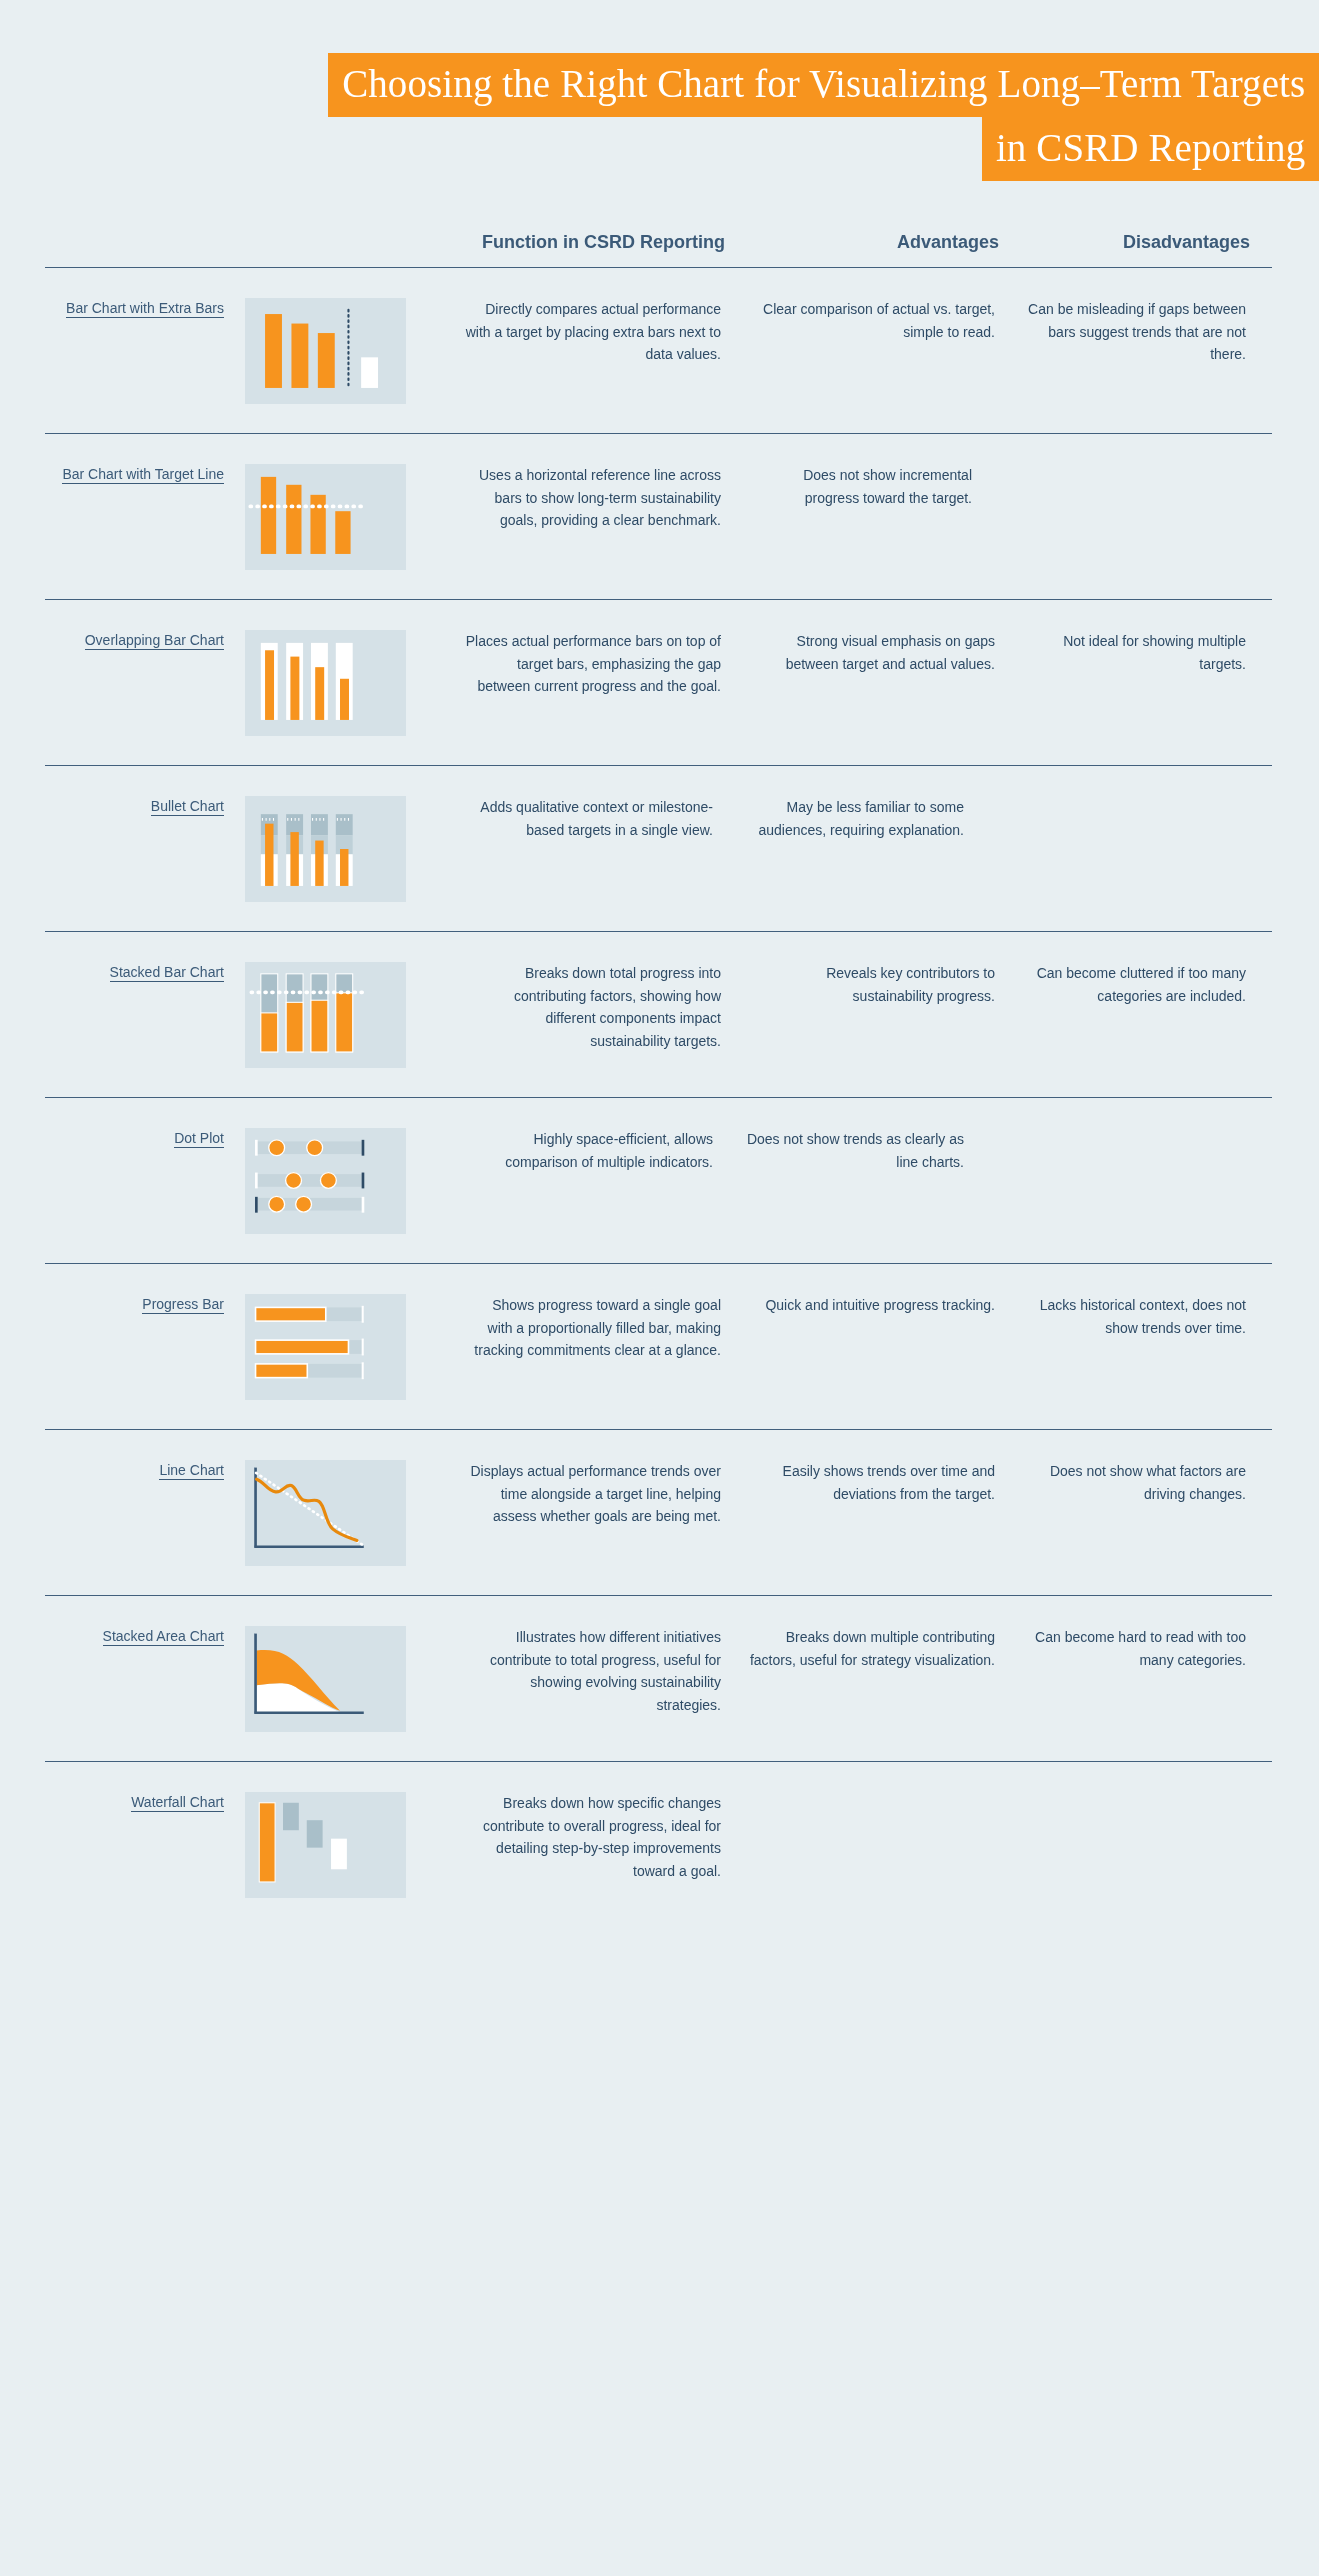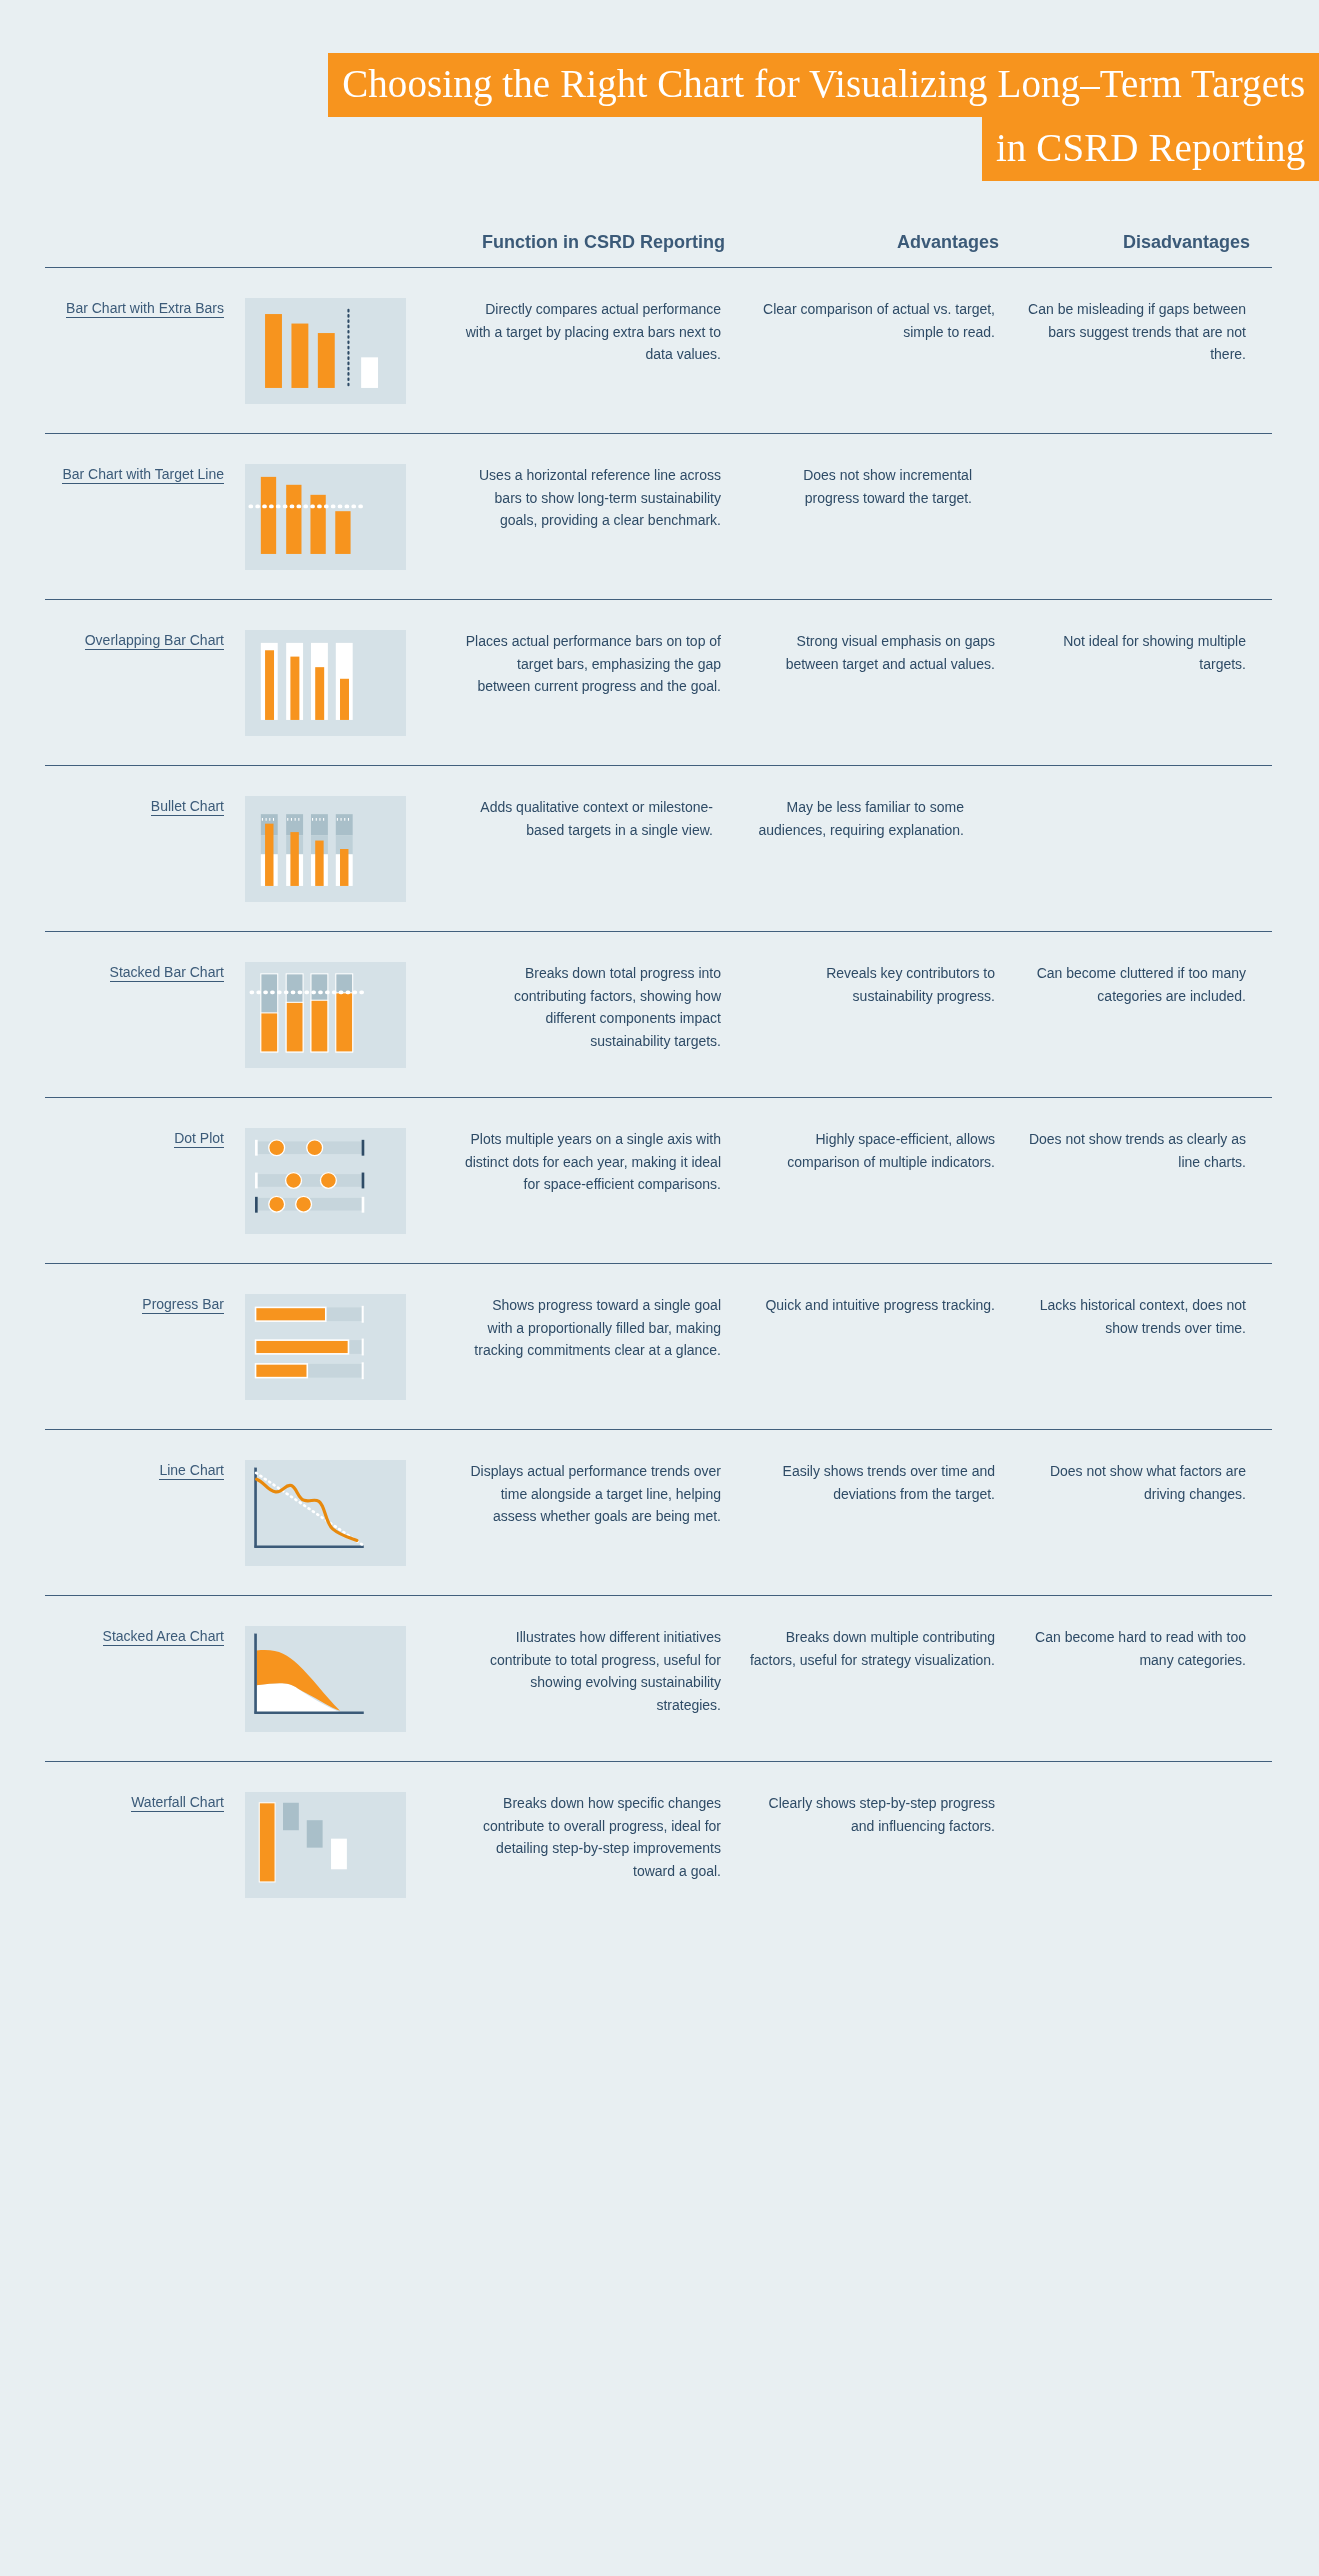--- a/index.html
+++ b/index.html
@@ -253,21 +253,20 @@
             <circle cx="158" cy="99" r="15" fill="#F7941E" stroke="#ffffff" stroke-width="2.5"></circle>
 
             <rect x="20" y="132" width="205" height="24" fill="#c6d5dc"></rect>
             <rect x="19" y="130" width="5" height="30" fill="#2e4b66"></rect>
             <rect x="221" y="130" width="5" height="30" fill="#ffffff"></rect>
             <circle cx="60" cy="144" r="15" fill="#F7941E" stroke="#ffffff" stroke-width="2.5"></circle>
             <circle cx="111" cy="144" r="15" fill="#F7941E" stroke="#ffffff" stroke-width="2.5"></circle>
           </svg>
         </div>
       </div>
-      <div class="cell col-fn">Plots multiple years on a single axis with distinct dots for each year, making it ideal for space-efficient comparisons.</div>
       <div class="cell col-adv">Highly space-efficient, allows comparison of multiple indicators.</div>
       <div class="cell col-dis">Does not show trends as clearly as line charts.</div>
     </div>
 
     <div class="row">
       <div class="row-label col-label"><span>Progress Bar</span></div>
       <div class="col-thumb">
         <div class="thumb">
           <svg viewBox="0 0 305 200">
             <rect x="20" y="25" width="205" height="26" fill="#c6d5dc"></rect>
@@ -329,18 +328,17 @@
         <div class="thumb">
           <svg viewBox="0 0 305 200">
             <rect x="27" y="20" width="30" height="150" fill="#F7941E" stroke="#ffffff" stroke-width="2"></rect>
             <rect x="72" y="20" width="30" height="52" fill="#a9bfc9"></rect>
             <rect x="117" y="53" width="30" height="52" fill="#a9bfc9"></rect>
             <rect x="163" y="88" width="30" height="58" fill="#ffffff"></rect>
           </svg>
         </div>
       </div>
       <div class="cell col-fn">Breaks down how specific changes contribute to overall progress, ideal for detailing step-by-step improvements toward a goal.</div>
-      <div class="cell col-adv">Clearly shows step-by-step progress and influencing factors.</div>
     </div>
 
   </div>
 </div>
 
 
 </body></html>

